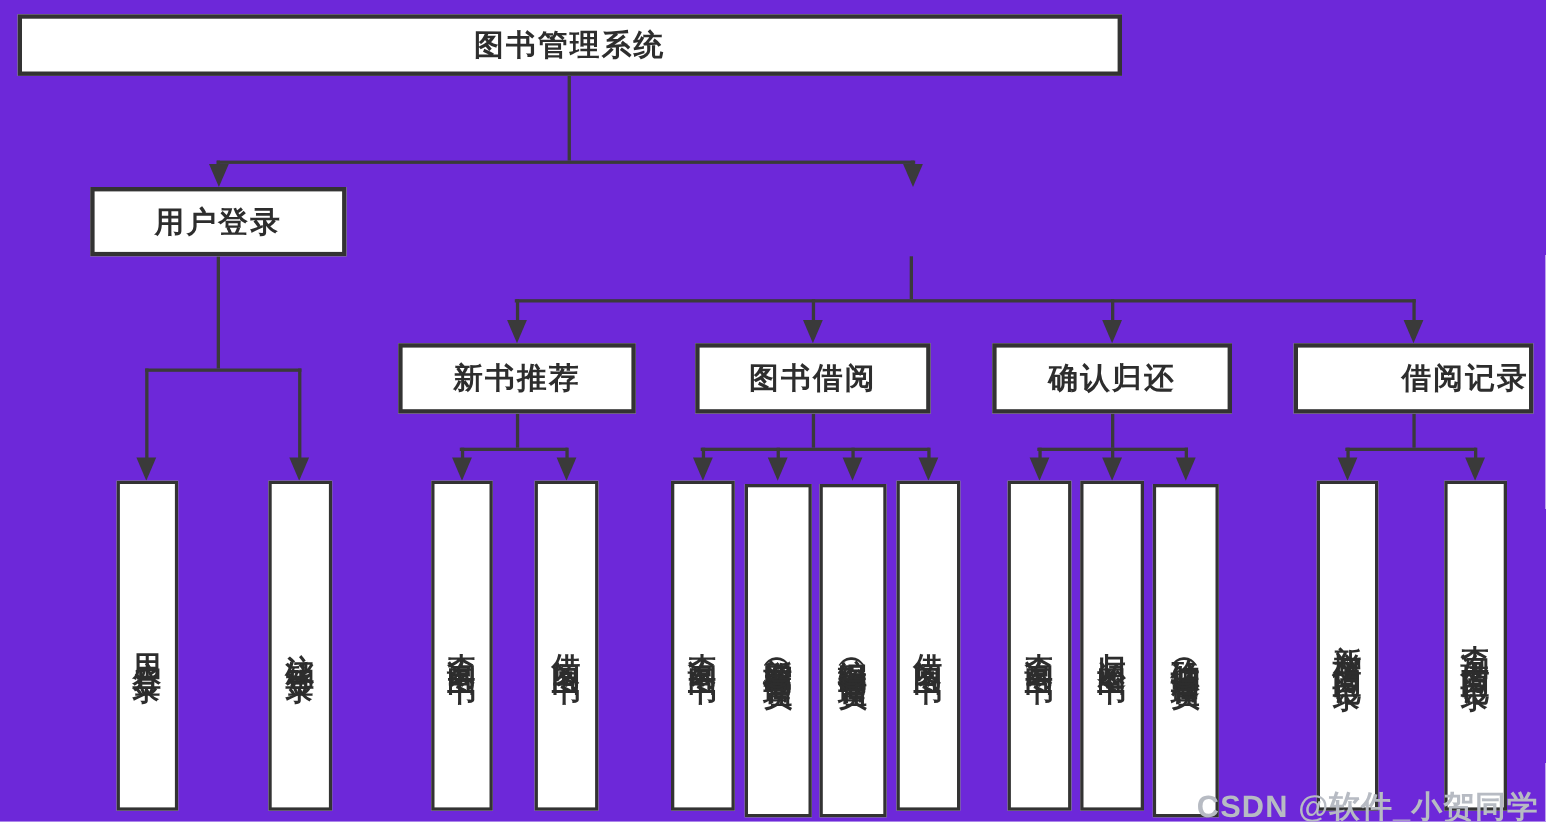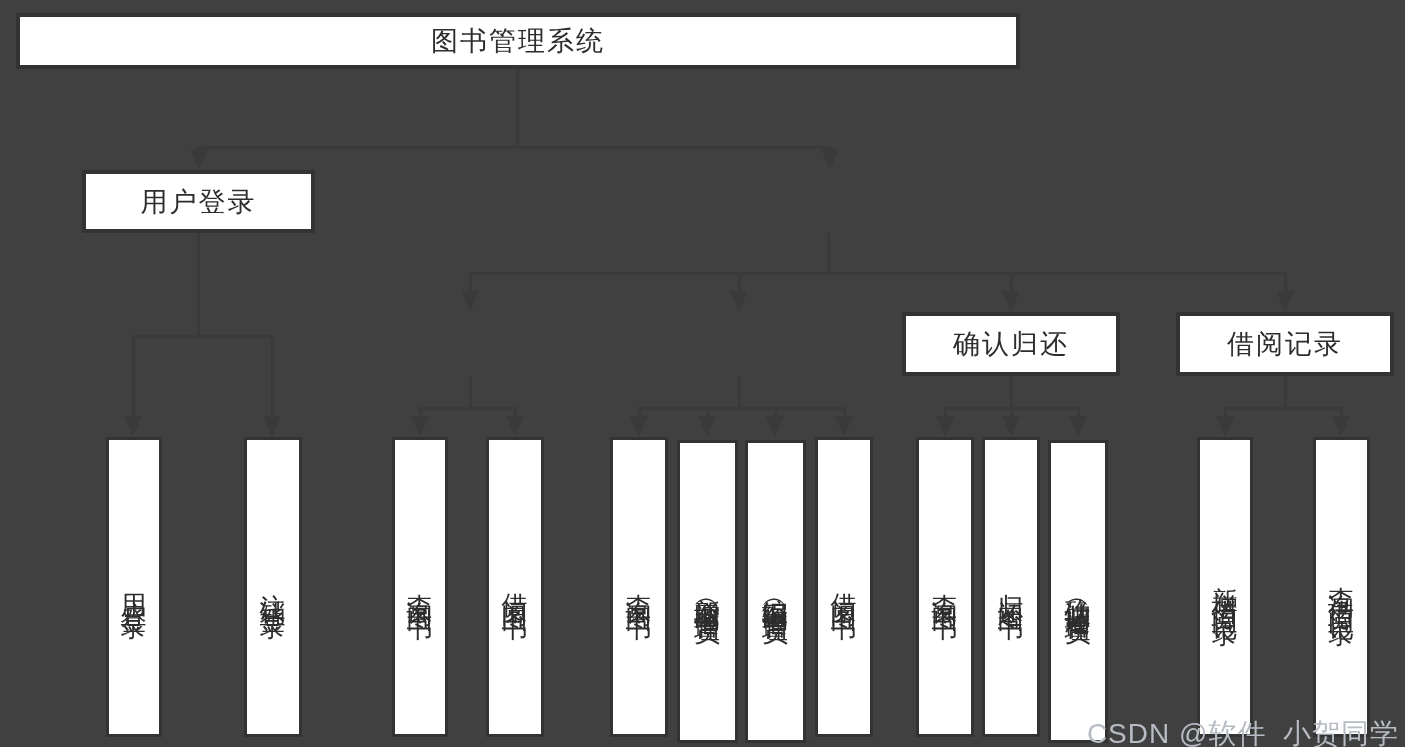--- a/index.html
+++ b/index.html
@@ -1,18 +1,18 @@
 <!DOCTYPE html>
 <html><head>
 <meta charset="utf-8">
 <style>
   html,body{margin:0;padding:0;background:#ffffff;}
   #canvas{
-    position:relative;width:1405px;height:747px;background:#404040;overflow:hidden;
-    font-family:"Liberation Sans","DejaVu Sans",sans-serif;color:#2d2d2d;
+    position:relative;width:1405px;height:747px;background:#6d28d9;overflow:hidden;
+    font-family:"Liberation Sans","DejaVu Sans",sans-serif;color:#2d2d2d;font-weight:bold;
   }
   .node{
     position:absolute;box-sizing:border-box;border:4px solid #333333;background:#ffffff;
     display:flex;align-items:center;justify-content:center;z-index:2;
   }
   .node .lbl{font-size:27px;color:#2d2d2d;white-space:nowrap;letter-spacing:2px;}
   .leaf{border-width:3px;}
   .leaf .lbl{
     writing-mode:vertical-rl;text-orientation:mixed;
     font-size:26px;letter-spacing:7px;line-height:1;white-space:normal;
@@ -60,24 +60,30 @@
   <div class="ln" style="left:468px;top:272px;width:819px;height:3px;"></div>
   <div class="ln" style="left:469px;top:272px;width:3px;height:22px;"></div>
   <div class="ah" style="left:461px;top:291px;"></div>
   <div class="ln" style="left:738px;top:272px;width:3px;height:22px;"></div>
   <div class="ah" style="left:730px;top:291px;"></div>
   <div class="ln" style="left:1010px;top:272px;width:3px;height:22px;"></div>
   <div class="ah" style="left:1002px;top:291px;"></div>
   <div class="ln" style="left:1284px;top:272px;width:3px;height:22px;"></div>
   <div class="ah" style="left:1276px;top:291px;"></div>
 
+  <div class="node" style="left:362px;top:312px;width:216px;height:64px;">
+    <span class="lbl">新书推荐</span>
+  </div>
+  <div class="node" style="left:632px;top:312px;width:214px;height:64px;">
+    <span class="lbl">图书借阅</span>
+  </div>
   <div class="node" style="left:902px;top:312px;width:218px;height:64px;">
     <span class="lbl">确认归还</span>
   </div>
-  <div class="node" style="left:1176px;top:312px;width:218px;height:64px;">
+  <div class="node" style="left:1176px;top:312px;width:218px;height:64px;justify-content:flex-end;">
     <span class="lbl">借阅记录</span>
   </div>
 
   <div class="ln" style="left:469px;top:376px;width:3px;height:31px;"></div>
   <div class="ln" style="left:418px;top:407px;width:98px;height:3px;"></div>
   <div class="ln" style="left:419px;top:407px;width:3px;height:12px;"></div>
   <div class="ah" style="left:411px;top:416px;"></div>
   <div class="ln" style="left:514px;top:407px;width:3px;height:12px;"></div>
   <div class="ah" style="left:506px;top:416px;"></div>
 

